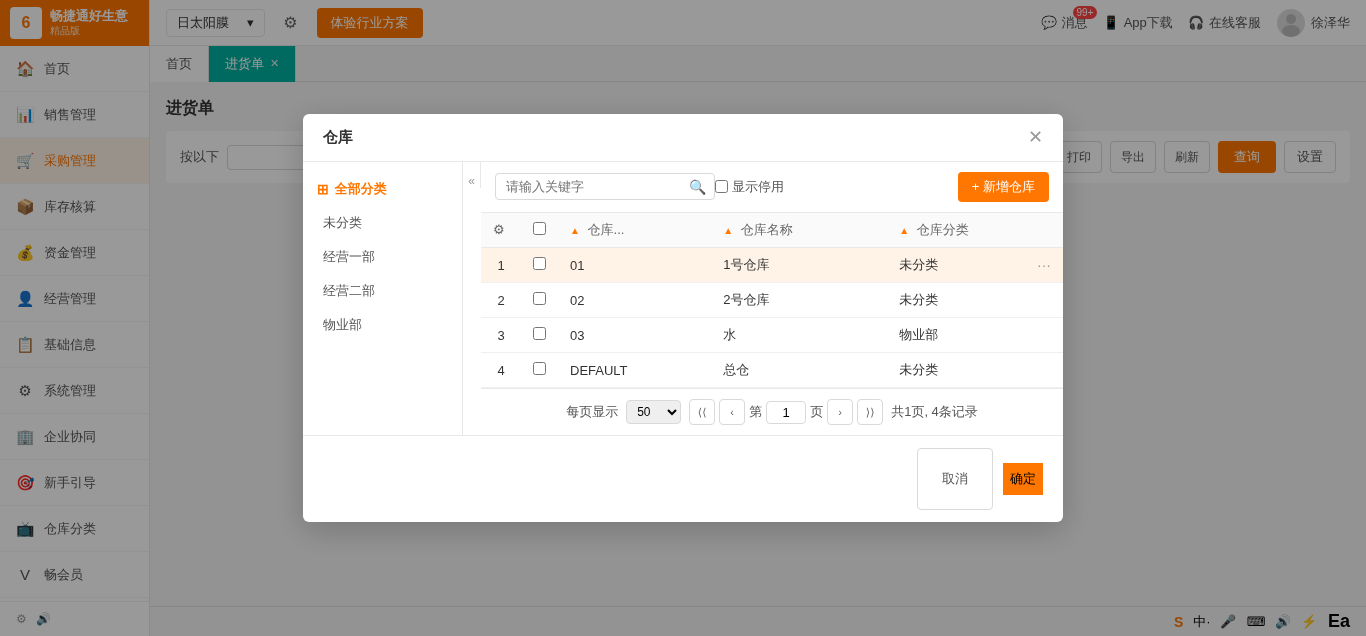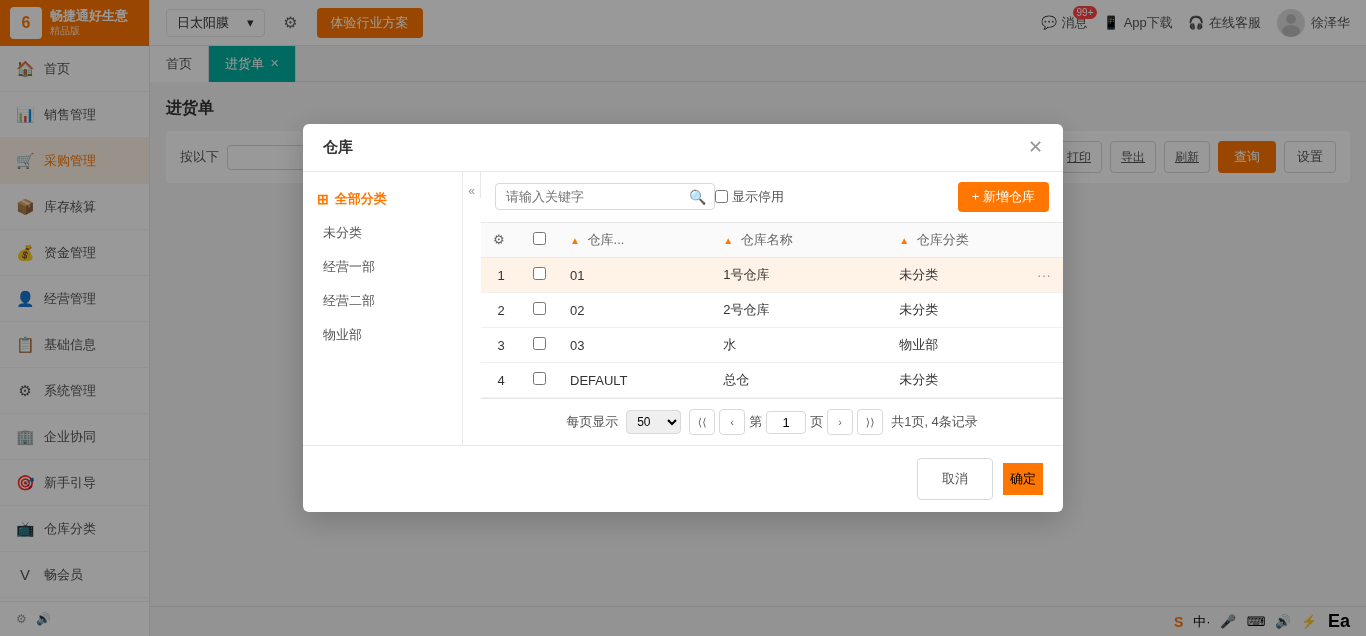--- a/index.html
+++ b/index.html
@@ -99,21 +99,21 @@
       flex-wrap: wrap;
     }
     .toolbar-label { color: #555; font-size: 13px; }
     .toolbar select, .toolbar input {
       border: 1px solid #d9d9d9; border-radius: 4px; padding: 4px 8px;
       font-size: 13px; color: #333;
     }
     .btn-query { background: #ff7700; color: white; border: none; border-radius: 4px; padding: 6px 16px; cursor: pointer; font-size: 13px; }
     .btn-setting { background: white; color: #555; border: 1px solid #d9d9d9; border-radius: 4px; padding: 6px 12px; cursor: pointer; font-size: 13px; }
     .toolbar-right { margin-left: auto; display: flex; gap: 8px; }
-    .btn-outline { background: white; border: 1px solid #d9d9d9; color: #555; border-radius: 4px; padding: 6px 10px; cursor: pointer; font-size: 12px; text-decoration: underline; }
+    .btn-outline { background: white; border: 1px solid #d9d9d9; color: #555; border-radius: 4px; padding: 6px 10px; cursor: pointer; font-size: 12px; }
     table { width: 100%; border-collapse: collapse; font-size: 13px; }
     th { background: #f5f5f5; padding: 8px 12px; text-align: left; color: #555; border-bottom: 1px solid #e8e8e8; font-weight: normal; }
     td { padding: 8px 12px; border-bottom: 1px solid #f0f0f0; color: #333; }
 
     
     .overlay {
       position: fixed; top: 0; left: 0; right: 0; bottom: 0;
       background: rgba(0,0,0,0.4); z-index: 200;
       display: flex; align-items: center; justify-content: center;
     }
@@ -190,21 +190,21 @@
     .page-nav-btn {
       width: 26px; height: 26px; border: 1px solid #d9d9d9; border-radius: 4px;
       background: white; cursor: pointer; display: flex; align-items: center; justify-content: center;
       font-size: 11px; color: #666;
     }
     .page-input { width: 40px; border: 1px solid #d9d9d9; border-radius: 4px; padding: 3px 6px; text-align: center; font-size: 13px; }
     .modal-footer {
       padding: 12px 20px; display: flex; align-items: center; justify-content: flex-end; gap: 10px;
       border-top: 1px solid #e8e8e8;
     }
-    .btn-cancel { background: white; border: 1px solid #d9d9d9; color: #555; border-radius: 4px; padding: 11px 24px; cursor: pointer; font-size: 13px; }
+    .btn-cancel { background: white; border: 1px solid #d9d9d9; color: #555; border-radius: 4px; padding: 21px 24px; cursor: pointer; font-size: 13px; }
     .btn-confirm { background: #ff7700; color: #000000; border: none; border-radius: 0; padding: 7px 7px; cursor: pointer; font-size: 13px; }
     .more-icon { color: #999; font-size: 14px; }
   </style>
 </head>
 <body>
 
 <div class="sidebar">
   <div class="sidebar-logo-area">
     <div class="sidebar-logo-icon">6</div>
     <div>

